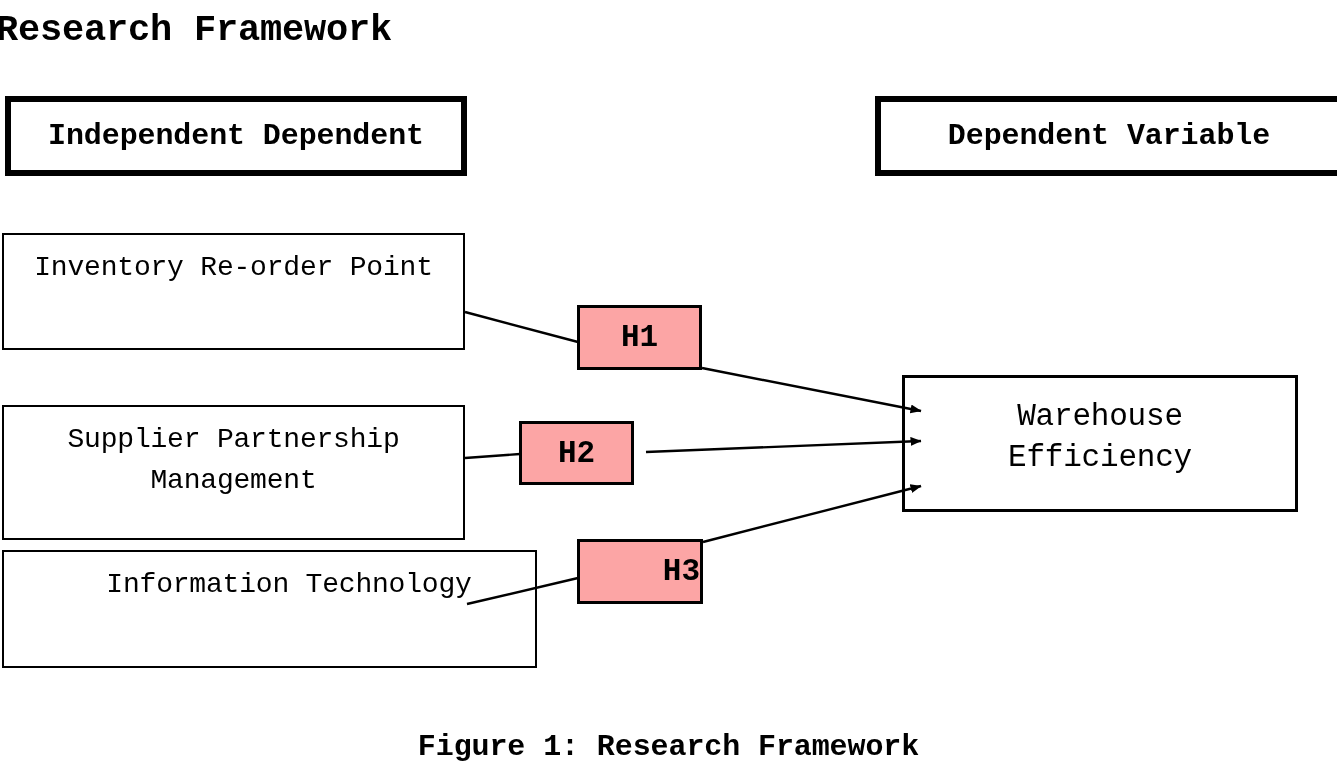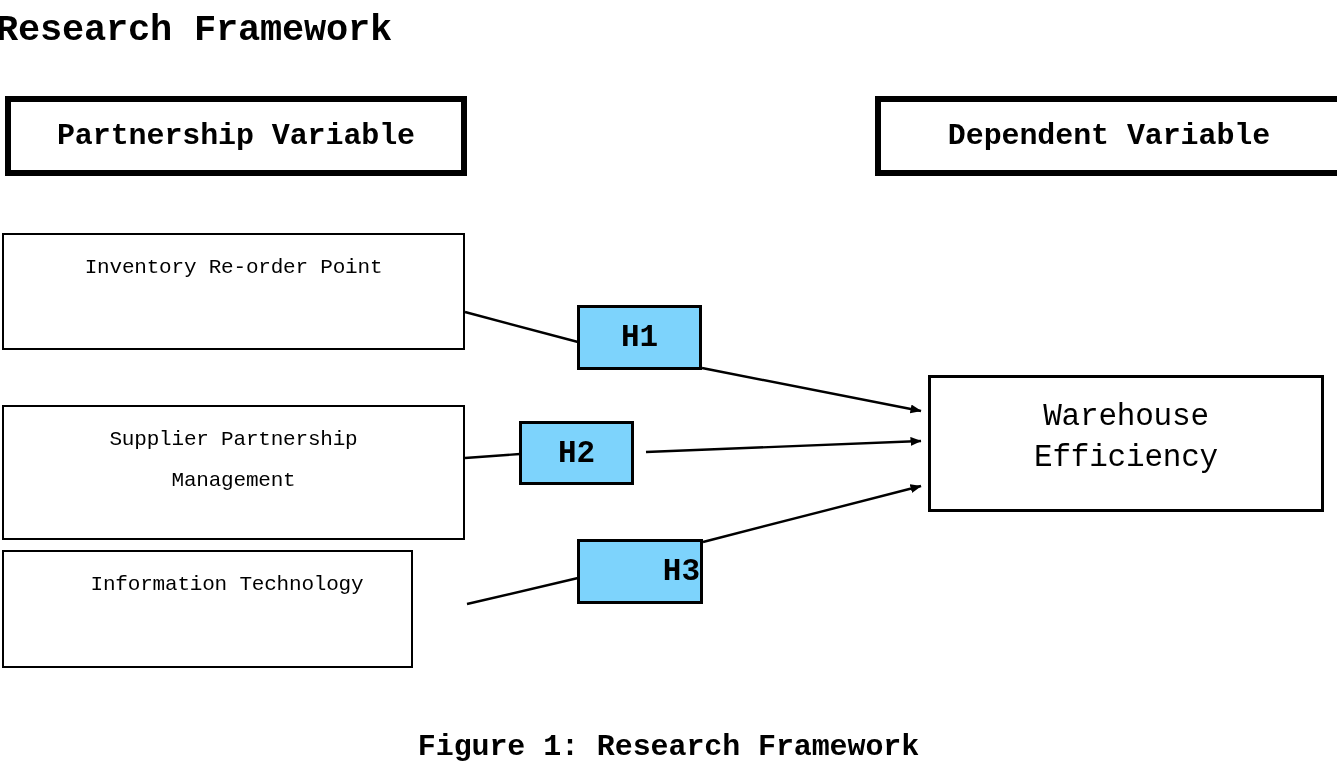--- a/index.html
+++ b/index.html
@@ -51,52 +51,52 @@
   
   .var-box {
     position: absolute;
     border: 2px solid #000000;
     background: #ffffff;
     box-sizing: border-box;
     text-align: center;
   }
   .var-box .var-label {
     display: block;
-    font-size: 21px;
+    font-size: 28px;
     line-height: 41px;
     padding-top: 12px;
     white-space: pre-line;
     letter-spacing: -0.2px;
   }
   #var-inventory  { left: 2px; top: 233px; width: 463px; height: 117px; }
   #var-supplier   { left: 2px; top: 378px; width: 463px; height: 135px; margin-top: 27px; }
-  #var-infotech   { left: 2px; top: 550px; width: 411px; height: 118px; padding-left: 39px; }
+  #var-infotech   { left: 2px; top: 550px; width: 535px; height: 118px; padding-left: 39px; }
 
   #var-dependent {
     position: absolute;
-    left: 928px; top: 375px; width: 396px; height: 137px;
+    left: 902px; top: 375px; width: 396px; height: 137px;
     border: 3px solid #000000;
     background: #ffffff;
     box-sizing: border-box;
     text-align: center;
   }
   #var-dependent .var-label {
     display: block;
     font-size: 31px;
     line-height: 41px;
     padding-top: 18px;
     white-space: pre-line;
     letter-spacing: -0.2px;
   }
 
   
   .hyp-box {
     position: absolute;
     border: 3px solid #000000;
-    background: #7dd3fc;
+    background: #fca5a5;
     box-sizing: border-box;
     display: flex;
     align-items: center;
     justify-content: center;
     z-index: 3;
   }
   .hyp-box .hyp-label {
     font-size: 31px;
     font-weight: bold;
     letter-spacing: 0px;
@@ -144,21 +144,21 @@
     <line x1="702" y1="368" x2="921" y2="411" stroke="#000000" stroke-width="2.4" marker-end="url(#arrowhead)"></line>
 
     <line x1="465" y1="458" x2="520" y2="454" stroke="#000000" stroke-width="2.4"></line>
     <line x1="646" y1="452" x2="921" y2="441" stroke="#000000" stroke-width="2.4" marker-end="url(#arrowhead)"></line>
 
     <line x1="467" y1="604" x2="578" y2="578" stroke="#000000" stroke-width="2.4"></line>
     <line x1="703" y1="542" x2="921" y2="486" stroke="#000000" stroke-width="2.4" marker-end="url(#arrowhead)"></line>
   </svg>
 
   <div class="hdr-box" id="hdr-independent">
-    <span class="hdr-label">Partnership Variable</span>
+    <span class="hdr-label">Independent Dependent</span>
   </div>
 
   <div class="hdr-box" id="hdr-dependent">
     <span class="hdr-label">Dependent Variable</span>
   </div>
 
   <div class="var-box" id="var-inventory">
     <span class="var-label">Inventory Re-order Point</span>
   </div>
 

